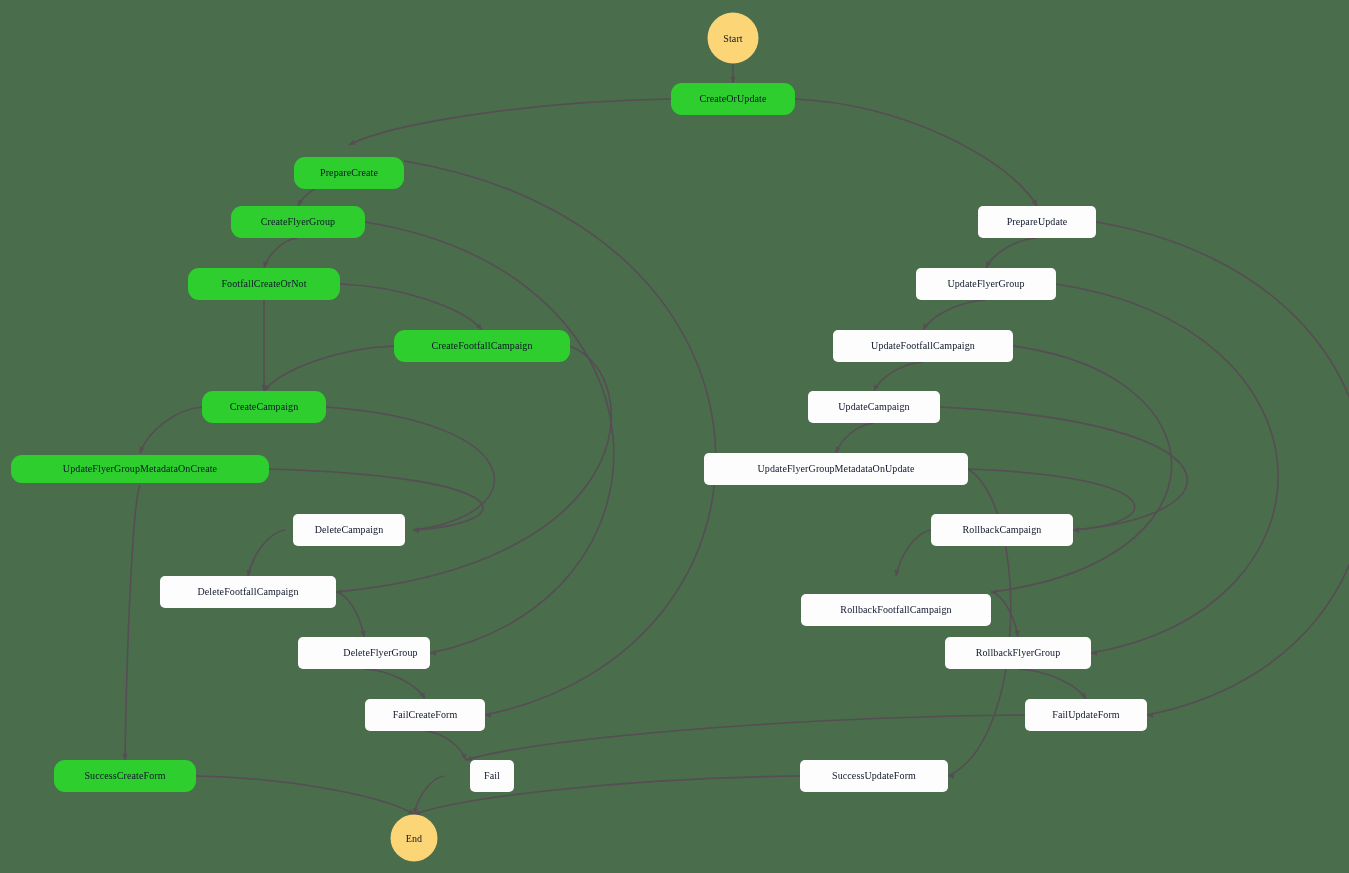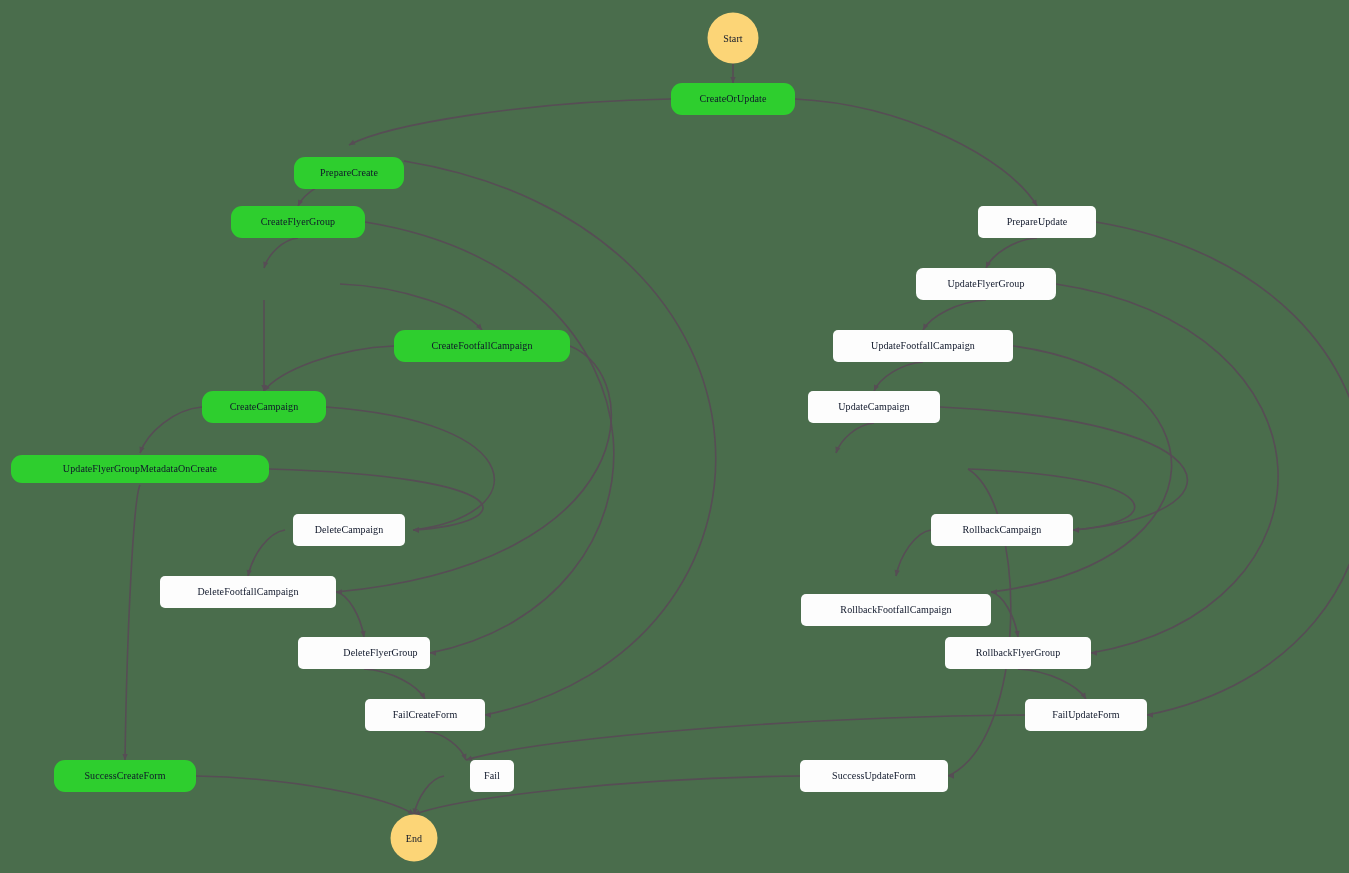--- a/index.html
+++ b/index.html
@@ -147,25 +147,27 @@
         <path d="M 800 776 C 626.3 777.925, 460.32 797.175, 414 814.5" class="edge-path"></path>
         <polygon points="414,814.5 418.63044239878036,809.9383113662178 420.48747822498046,814.9032694885607" class="arrow-head"></polygon>
       </g>
   </svg>
   <div id="node-layer">
       <div class="node circle " style="left: 733px; top: 38px; width: 51px; height: 51px;">Start</div>
       <div class="node box green" style="left: 733px; top: 99px; width: 124px; height: 32px;">CreateOrUpdate</div>
       <div class="node box green" style="left: 349px; top: 161px; width: 110px; height: 32px; margin-top: 12px;">PrepareCreate</div>
       <div class="node box white" style="left: 1037px; top: 222px; width: 118px; height: 32px;">PrepareUpdate</div>
       <div class="node box green" style="left: 298px; top: 222px; width: 134px; height: 32px;">CreateFlyerGroup</div>
-      <div class="node box white" style="left: 986px; top: 284px; width: 140px; height: 32px; border-radius: 7px;">UpdateFlyerGroup</div>
+      <div class="node box white" style="left: 986px; top: 284px; width: 140px; height: 32px;">UpdateFlyerGroup</div>
+      <div class="node box green" style="left: 264px; top: 284px; width: 152px; height: 32px;">FootfallCreateOrNot</div>
       <div class="node box white" style="left: 923px; top: 346px; width: 180px; height: 32px;">UpdateFootfallCampaign</div>
       <div class="node box green" style="left: 482px; top: 346px; width: 176px; height: 32px;">CreateFootfallCampaign</div>
       <div class="node box white" style="left: 874px; top: 407px; width: 132px; height: 32px;">UpdateCampaign</div>
       <div class="node box green" style="left: 264px; top: 407px; width: 124px; height: 32px;">CreateCampaign</div>
+      <div class="node box white" style="left: 836px; top: 469px; width: 264px; height: 32px;">UpdateFlyerGroupMetadataOnUpdate</div>
       <div class="node box green" style="left: 140px; top: 469px; width: 258px; height: 28px;">UpdateFlyerGroupMetadataOnCreate</div>
       <div class="node box white" style="left: 1002px; top: 530px; width: 142px; height: 32px;">RollbackCampaign</div>
       <div class="node box white" style="left: 349px; top: 530px; width: 112px; height: 32px;">DeleteCampaign</div>
       <div class="node box white" style="left: 896px; top: 592px; width: 190px; height: 32px; margin-top: 18px;">RollbackFootfallCampaign</div>
       <div class="node box white" style="left: 248px; top: 592px; width: 176px; height: 32px;">DeleteFootfallCampaign</div>
       <div class="node box white" style="left: 1018px; top: 653px; width: 146px; height: 32px;">RollbackFlyerGroup</div>
       <div class="node box white" style="left: 364px; top: 653px; width: 132px; height: 32px; padding-left: 44px;">DeleteFlyerGroup</div>
       <div class="node box white" style="left: 1086px; top: 715px; width: 122px; height: 32px; text-align: right;">FailUpdateForm</div>
       <div class="node box white" style="left: 425px; top: 715px; width: 120px; height: 32px;">FailCreateForm</div>
       <div class="node box white" style="left: 874px; top: 776px; width: 148px; height: 32px;">SuccessUpdateForm</div>

